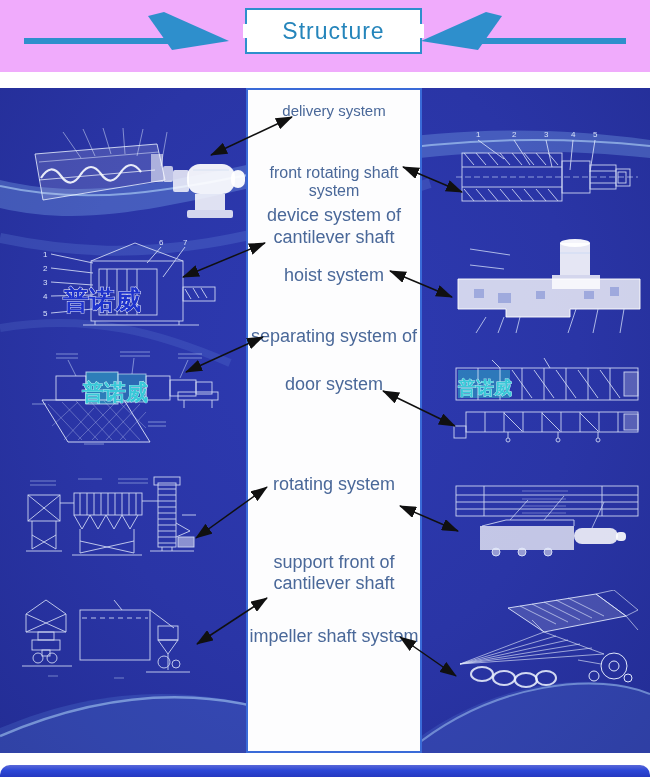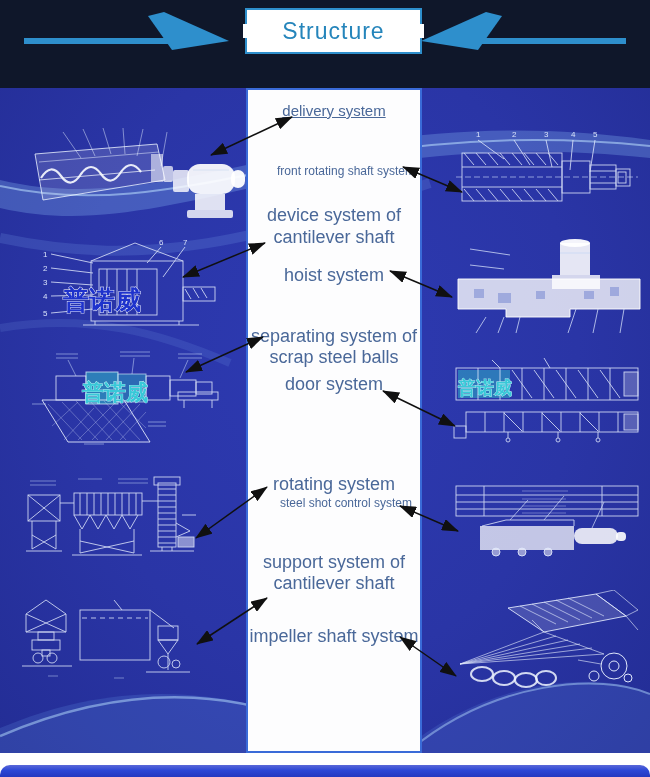--- a/index.html
+++ b/index.html
@@ -1,36 +1,36 @@
 <!DOCTYPE html>
 <html><head>
 <meta charset="utf-8">
 <style>
   html,body{margin:0;padding:0;background:#ffffff;}
   .page{position:relative;width:650px;height:777px;background:#ffffff;overflow:hidden;
         font-family:"Liberation Sans",sans-serif;}
   
-  .header{position:absolute;top:0;left:0;width:650px;height:88px;background:#0f172a;}
+  .header{position:absolute;top:0;left:0;width:650px;height:72px;background:#f0abfc;}
   .title-box{position:absolute;left:245px;top:8px;width:173px;height:42px;
              border:2px solid #2e8fcc;background:#fff;display:flex;align-items:center;justify-content:center;}
   .title-box .gap{position:absolute;width:5px;height:14px;background:#fff;top:14px;}
   .title-box .gap.gl{left:-4px;} .title-box .gap.gr{right:-4px;}
   .title-text{font-size:23px;color:#2585bb;letter-spacing:1px;}
   .hdr-arrow{position:absolute;top:8px;}
   .hdr-arrow.left{left:22px;} .hdr-arrow.right{right:22px;transform:scaleX(-1);}
   
   .panel{position:absolute;top:88px;left:0;width:650px;height:665px;
          background:radial-gradient(ellipse at 50% 40%, #2d3ab2 0%, #2a35a6 55%, #232d95 100%);}
   .swoosh{position:absolute;top:0;left:0;z-index:0;}
   .draw{position:absolute;z-index:1;}
   
   .column{position:absolute;left:246px;top:0;width:176px;height:665px;background:#fdfdfe;
           border:2px solid #3a6bd8;box-sizing:border-box;z-index:2;}
   .sys-label{position:absolute;left:0;width:100%;text-align:center;color:#4a6899;font-size:18px;}
-  .sz15{font-size:15px;text-decoration:underline;} .sz13{font-size:12px;padding-left:12px;}
+  .sz15{font-size:15px;} .sz13{font-size:16px;}
   
   .arrows{position:absolute;top:0;left:0;z-index:5;pointer-events:none;}
   
   .wm-blue{fill:#1e32cc;font-weight:bold;paint-order:stroke;stroke:#ffffff;stroke-width:0.8px;}
   .wm-teal{fill:#39c8d8;font-weight:bold;paint-order:stroke;stroke:#e8fdff;stroke-width:0.5px;}
   .callout{fill:#d8e2fa;font-size:8px;font-family:"Liberation Sans",sans-serif;}
   
   .bottom-bar{position:absolute;top:765px;left:0;width:650px;height:12px;
               border-radius:10px 10px 0 0;
               background:linear-gradient(180deg,#5a68d8 0%,#2c47d6 45%,#2438c0 100%);}
@@ -277,25 +277,23 @@
       </g>
     </svg>
 
     <div class="column">
       <div class="sys-label sz15" style="top:12px">delivery system</div>
       <div class="sys-label sz13" style="top:74px">front rotating shaft system</div>
       <div class="sys-label" style="top:115px">device system of</div>
       <div class="sys-label" style="top:137px">cantilever shaft</div>
       <div class="sys-label" style="top:175px">hoist system</div>
       <div class="sys-label" style="top:236px">separating system of</div>
-      <div class="sys-label" style="top:257px">scrap steel balls</div>
       <div class="sys-label" style="top:284px">door system</div>
       <div class="sys-label" style="top:384px">rotating system</div>
-      <div class="sys-label sz13" style="top:406px">steel shot control system</div>
-      <div class="sys-label" style="top:462px">support system of</div>
+      <div class="sys-label" style="top:462px">support front of</div>
       <div class="sys-label" style="top:483px">cantilever shaft</div>
       <div class="sys-label" style="top:536px">impeller shaft system</div>
     </div>
   </div>
 
   <svg class="arrows" width="650" height="777" viewBox="0 0 650 777">
     <defs>
       <marker id="ah" markerUnits="userSpaceOnUse" markerWidth="17" markerHeight="12" refX="16" refY="6" orient="auto-start-reverse">
         <path d="M0,0 L17,6 L0,12 Z" fill="#101010"></path>
       </marker>

